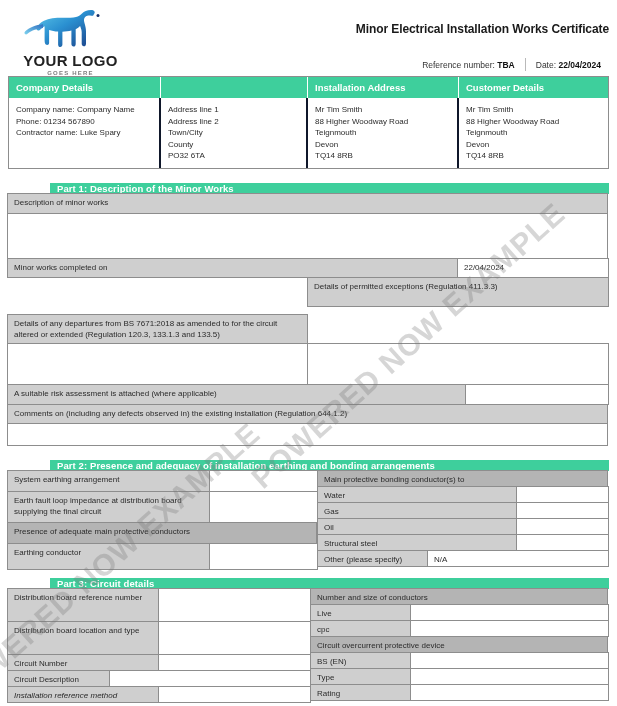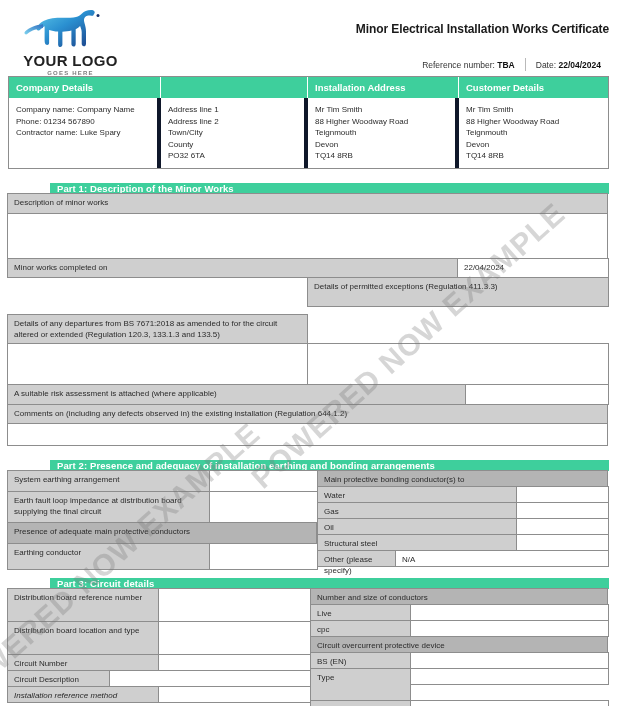--- a/index.html
+++ b/index.html
@@ -78,21 +78,21 @@
   
   .tbl-top{border:1px solid #8d8d8d;box-sizing:border-box;}
   .tbl-top .grn-h{
     background:#3ecf9c;color:#fff;font-weight:bold;font-size:9.5px;
     padding:5px 7px;box-sizing:border-box;
     border-right:1px solid #ffffff;
   }
   .tbl-top .grn-h:last-child{border-right:none;}
   .tbl-top .body-cell{
     font-size:8px;line-height:1.45;color:#2b2b2b;padding:6px 7px;
-    box-sizing:border-box;border-right:4px solid #0f172a;background:#fff;
+    box-sizing:border-box;border-right:2px solid #0f172a;background:#fff;
   }
   .tbl-top .body-cell:last-child{border-right:none;}
 
   .sp{height:8px;}
   .sp-lg{height:14px;}
 
   .stack{display:flex;flex-direction:column;}
 </style>
 </head>
 <body>
@@ -253,21 +253,21 @@
         </div>
         <div class="row">
           <div class="cell lbl" style="width:200px;height:17px;">Oil</div>
           <div class="cell val" style="flex:1;height:17px;"></div>
         </div>
         <div class="row">
           <div class="cell lbl" style="width:200px;height:17px;">Structural steel</div>
           <div class="cell val" style="flex:1;height:17px;"></div>
         </div>
         <div class="row">
-          <div class="cell lbl" style="width:79px;height:17px;">Other (please specify)</div>
+          <div class="cell lbl" style="width:111px;height:17px;">Other (please specify)</div>
           <div class="cell val" style="flex:1;height:17px;">N/A</div>
         </div>
       </div>
     </div>
   </div>
 
   <div class="sp"></div>
 
   <div class="block">
     <div class="grn">Part 3: Circuit details</div>
@@ -309,21 +309,21 @@
           <div class="cell val" style="flex:1;height:17px;"></div>
         </div>
         <div class="row">
           <div class="cell lbl-dark" style="width:100%;height:17px;">Circuit overcurrent protective device</div>
         </div>
         <div class="row">
           <div class="cell lbl" style="width:101px;height:17px;">BS (EN)</div>
           <div class="cell val" style="flex:1;height:17px;"></div>
         </div>
         <div class="row">
-          <div class="cell lbl" style="width:101px;height:33px;">Type</div>
+          <div class="cell lbl" style="width:101px;height:17px;">Type</div>
           <div class="cell val" style="flex:1;height:17px;"></div>
         </div>
         <div class="row">
           <div class="cell lbl" style="width:101px;height:17px;">Rating</div>
           <div class="cell val" style="flex:1;height:17px;"></div>
         </div>
       </div>
     </div>
   </div>
 

